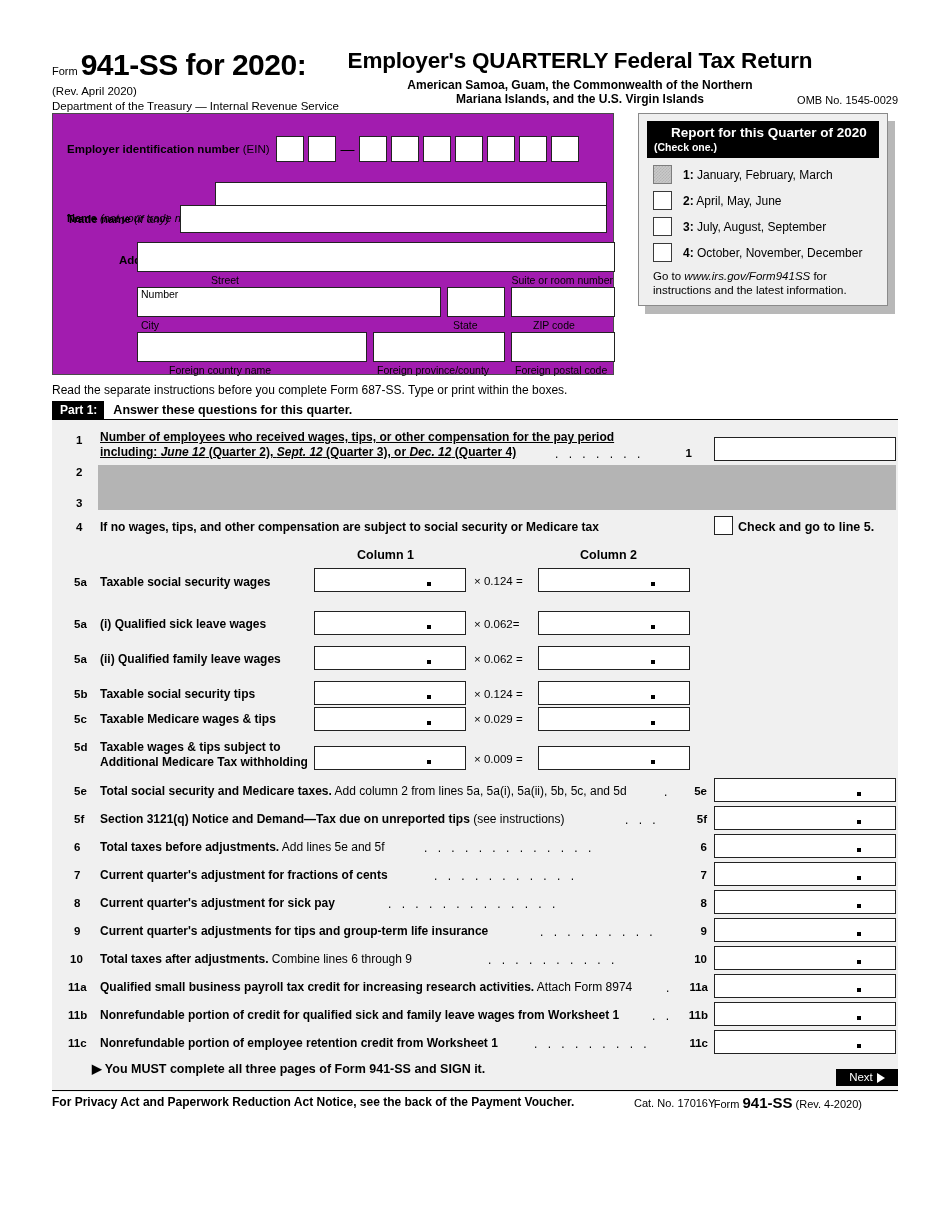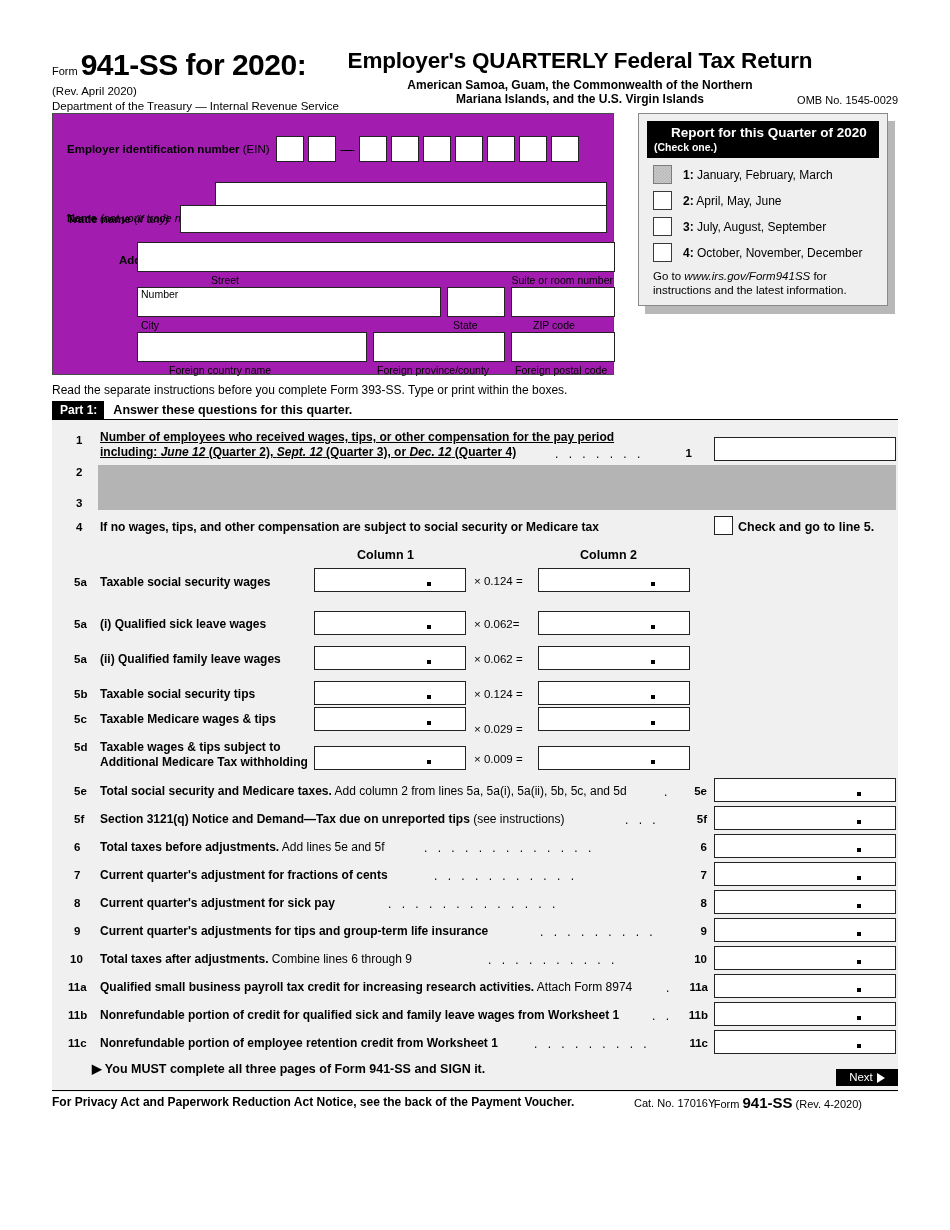--- a/index.html
+++ b/index.html
@@ -263,21 +263,21 @@
       <div class="q-lbl"><b>3:</b><span> July, August, September</span></div>
     </div>
     <div class="q-item">
       <div class="q-cb"></div>
       <div class="q-lbl"><b>4:</b><span> October, November, December</span></div>
     </div>
 
     <div class="q-goto"><span>Go to </span><i>www.irs.gov/Form941SS</i><span> for instructions and the latest information.</span></div>
   </div>
 
-  <div class="read-line">Read the separate instructions before you complete Form 393-SS. Type or print within the boxes.</div>
+  <div class="read-line">Read the separate instructions before you complete Form 687-SS. Type or print within the boxes.</div>
   <div class="part1-bar">
     <div class="part1-tag">Part 1:</div>
     <div class="part1-txt">Answer these questions for this quarter.</div>
   </div>
 
   <div class="body-panel"></div>
 
   <div class="lineno" style="left:76px; top:434px;">1</div>
   <div class="qtext" style="left:100px; top:430px; width:600px;text-decoration:underline;">
     <div>Number of employees who received wages, tips, or other compensation for the pay period</div>
@@ -337,21 +337,21 @@
   <div class="mult" style="left:474px; top:688px;">× 0.124 =</div>
   <div class="amt-box" style="left:538px; top:681px; width:152px; height:24px;">
       <div class="dot"></div>
     </div>
 
   <div class="lineno" style="left:74px; top:713px;">5c</div>
   <div class="qtext" style="left:100px; top:712px;">Taxable Medicare wages &amp; tips</div>
   <div class="amt-box" style="left:314px; top:707px; width:152px; height:24px;">
       <div class="dot"></div>
     </div>
-  <div class="mult" style="left:474px; top:713px;margin-top:10px;">× 0.029 =</div>
+  <div class="mult" style="left:474px; top:713px;">× 0.029 =</div>
   <div class="amt-box" style="left:538px; top:707px; width:152px; height:24px;">
       <div class="dot"></div>
     </div>
 
   <div class="lineno" style="left:74px; top:741px;">5d</div>
   <div class="qtext" style="left:100px; top:740px; width:210px;">
     <div>Taxable wages &amp; tips subject to</div>
     <div>Additional Medicare Tax withholding</div>
   </div>
   <div class="amt-box" style="left:314px; top:746px; width:152px; height:24px;">

